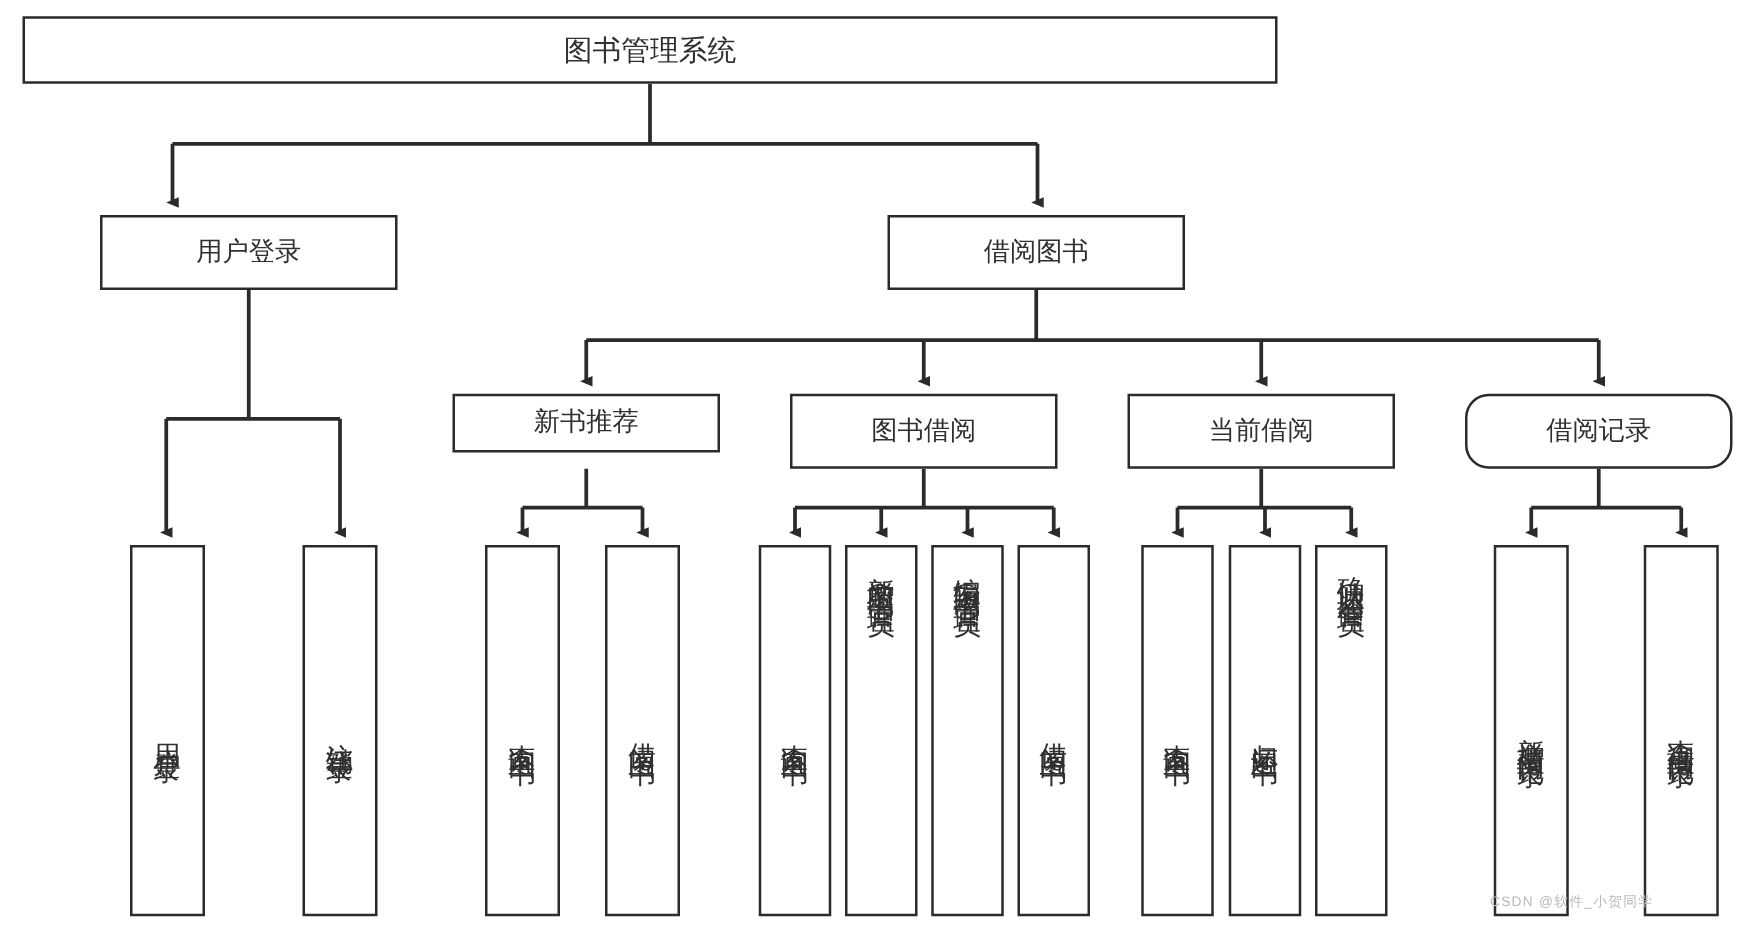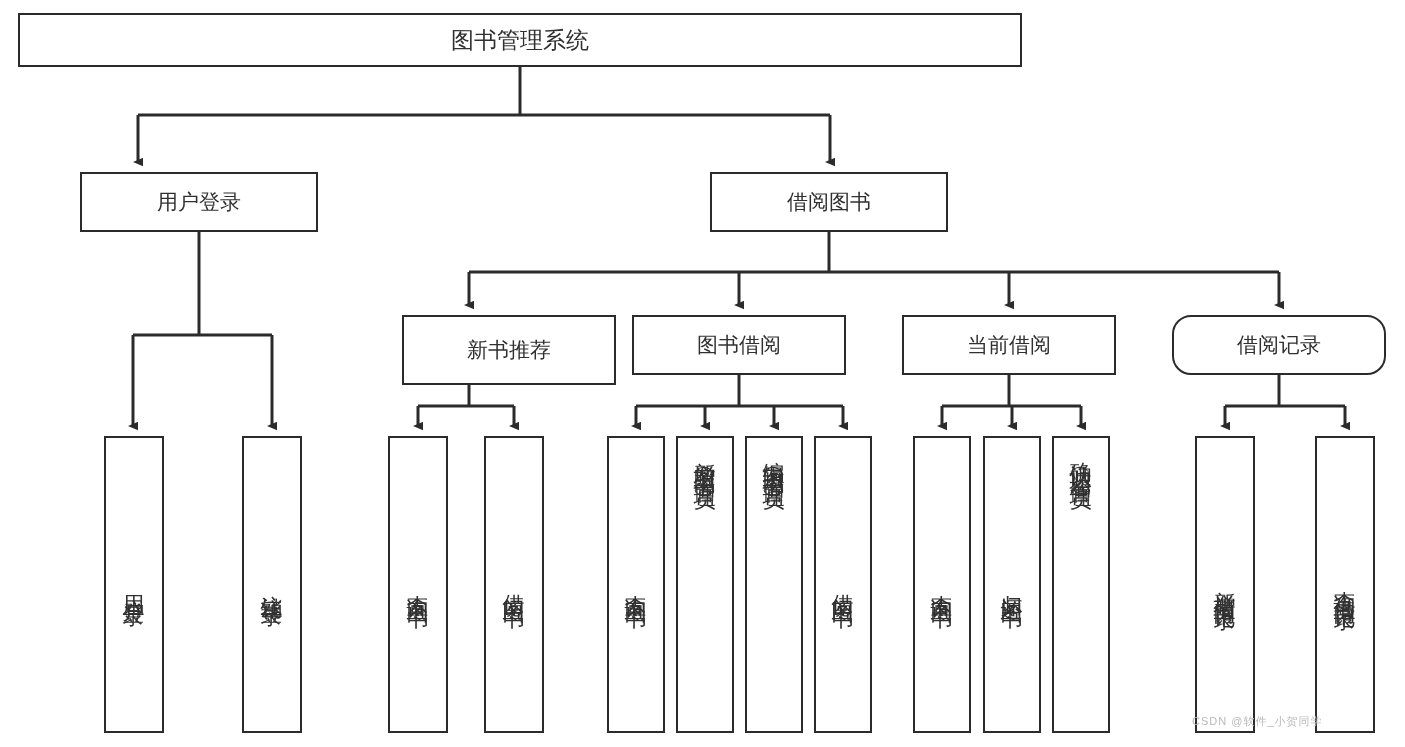--- a/index.html
+++ b/index.html
@@ -114,21 +114,21 @@
       <path d="M1225,406 L1225,426" marker-end="url(#arrow)"></path>
       <path d="M1345,406 L1345,426" marker-end="url(#arrow)"></path>
     </g>
   </svg>
 
   <div class="node root" id="node-root" style="left: 18px; top: 13px; width: 1004px; height: 54px;">图书管理系统</div>
 
   <div class="node level2" id="node-user-login" style="left: 80px; top: 172px; width: 238px; height: 60px;">用户登录</div>
   <div class="node level2" id="node-book-manage" style="left: 710px; top: 172px; width: 238px; height: 60px;">借阅图书</div>
 
-  <div class="node level3" id="node-new-book-recommend" style="left: 362px; top: 315px; width: 214px; height: 70px; margin-left: 40px;">新书推荐</div>
+  <div class="node level3" id="node-new-book-recommend" style="left: 362px; top: 315px; width: 214px; height: 47px;">新书推荐</div>
   <div class="node level3" id="node-book-borrow" style="left: 632px; top: 315px; width: 214px; height: 60px;">图书借阅</div>
   <div class="node level3" id="node-current-borrow" style="left: 902px; top: 315px; width: 214px; height: 60px;">当前借阅</div>
   <div class="node level3" id="node-borrow-record" style="left: 1172px; top: 315px; width: 214px; height: 60px; border-radius: 19px;">借阅记录</div>
 
   <div class="node leaf" style="left: 104px; top: 436px; width: 60px; height: 297px;">用户登录</div>
   <div class="node leaf" style="left: 242px; top: 436px; width: 60px; height: 297px;">注销登录</div>
   <div class="node leaf" style="left: 388px; top: 436px; width: 60px; height: 297px;">查询图书</div>
   <div class="node leaf" style="left: 484px; top: 436px; width: 60px; height: 297px;">借阅图书</div>
   <div class="node leaf" style="left: 607px; top: 436px; width: 58px; height: 297px;">查询图书</div>
   <div class="node leaf topalign" style="left: 676px; top: 436px; width: 58px; height: 297px;">新增图书（管理员）</div>

